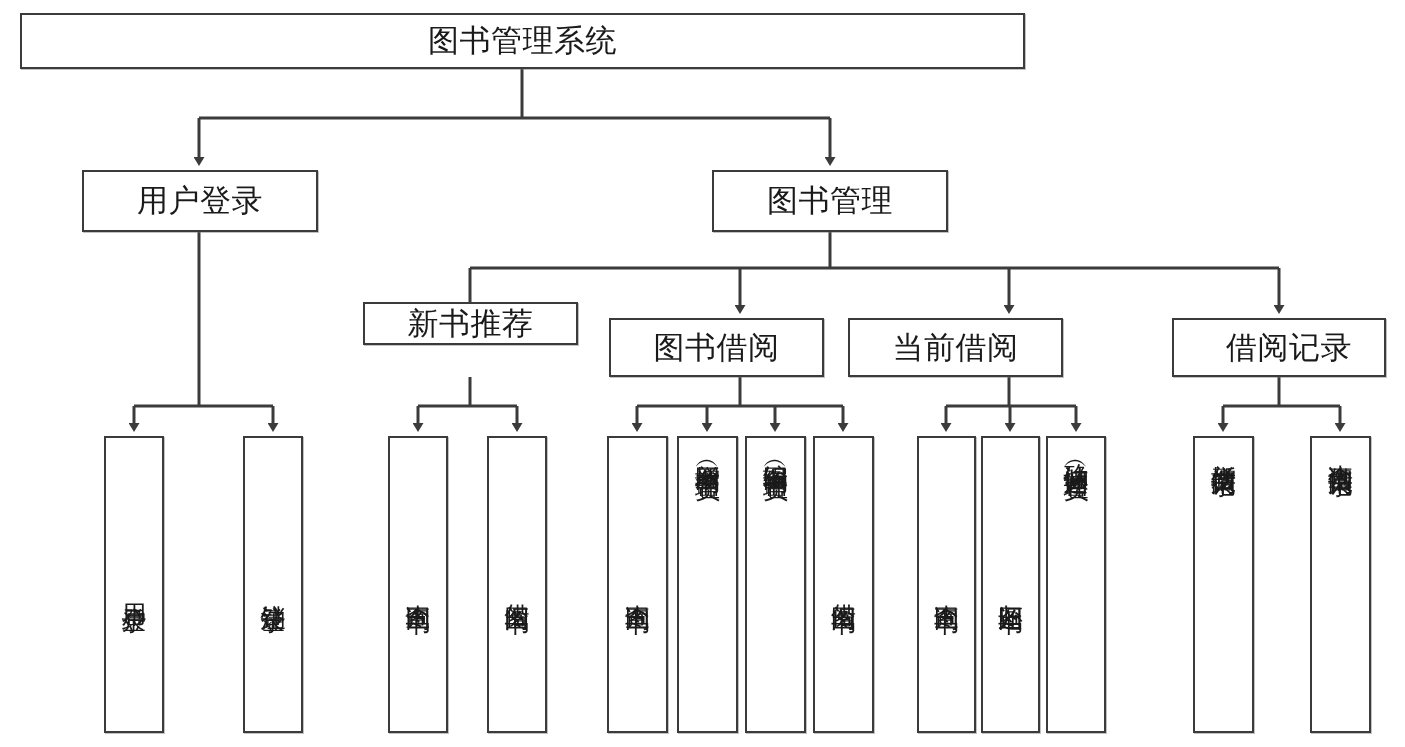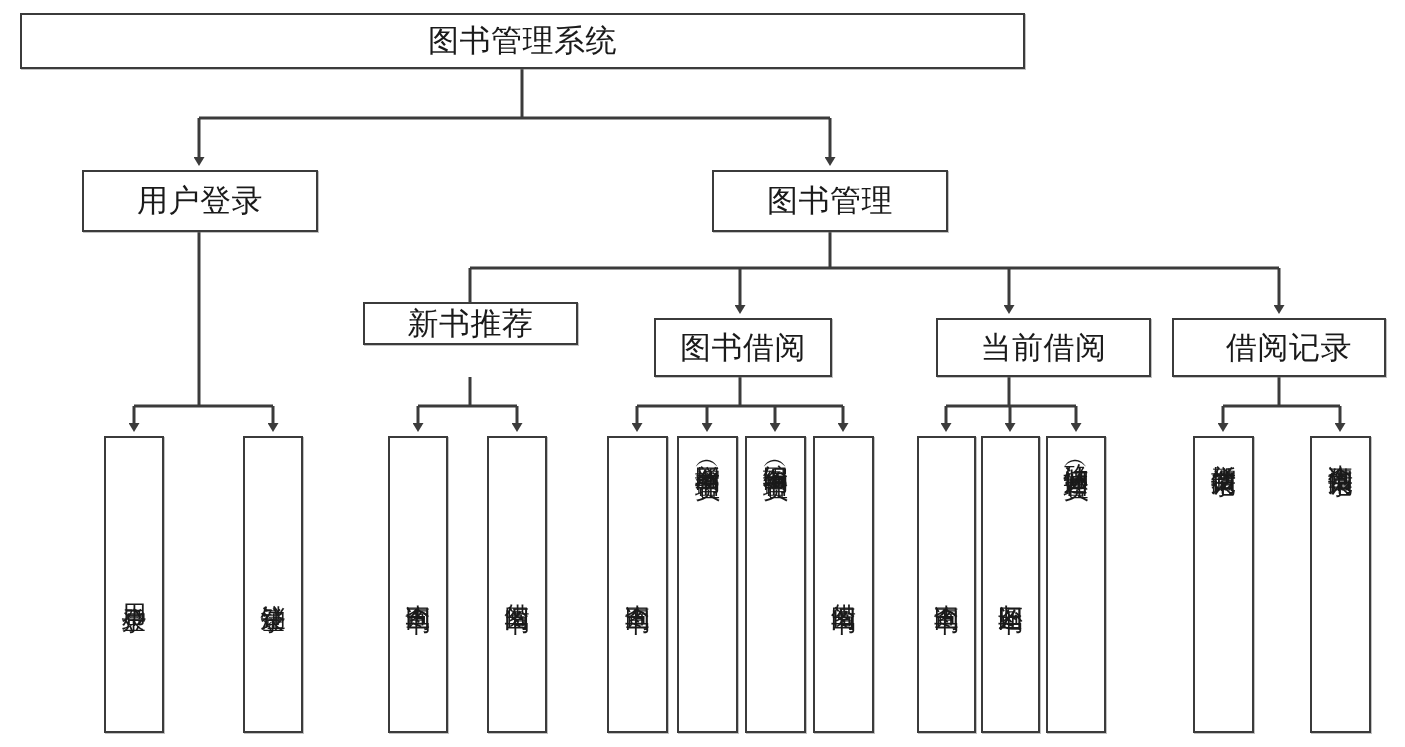--- a/index.html
+++ b/index.html
@@ -154,24 +154,24 @@
   <div class="node horizontal" id="node-l2-0" style="left: 82px; top: 170px; width: 236px; height: 62px;">
     <span class="node-label">用户登录</span>
   </div>
   <div class="node horizontal" id="node-l2-1" style="left: 712px; top: 170px; width: 236px; height: 62px;">
     <span class="node-label">图书管理</span>
   </div>
 
   <div class="node horizontal" id="node-l3-0" style="left: 363px; top: 302px; width: 215px; height: 43px;">
     <span class="node-label">新书推荐</span>
   </div>
-  <div class="node horizontal" id="node-l3-1" style="left: 654px; top: 318px; width: 178px; height: 59px;">
+  <div class="node horizontal" id="node-l3-1" style="left: 609px; top: 318px; width: 215px; height: 59px;">
     <span class="node-label">图书借阅</span>
   </div>
-  <div class="node horizontal" id="node-l3-2" style="left: 936px; top: 318px; width: 215px; height: 59px;">
+  <div class="node horizontal" id="node-l3-2" style="left: 848px; top: 318px; width: 215px; height: 59px;">
     <span class="node-label">当前借阅</span>
   </div>
   <div class="node horizontal" id="node-l3-3" style="left: 1172px; top: 318px; width: 214px; height: 59px; padding-left: 20px;">
     <span class="node-label">借阅记录</span>
   </div>
 
   <div class="node vertical centered-wrap" id="node-leaf-0" style="left: 104px; top: 436px; width: 60px; height: 297px;">
     <span class="node-label">用户登录</span>
   </div>
   <div class="node vertical centered-wrap" id="node-leaf-1" style="left: 243px; top: 436px; width: 60px; height: 297px;">

